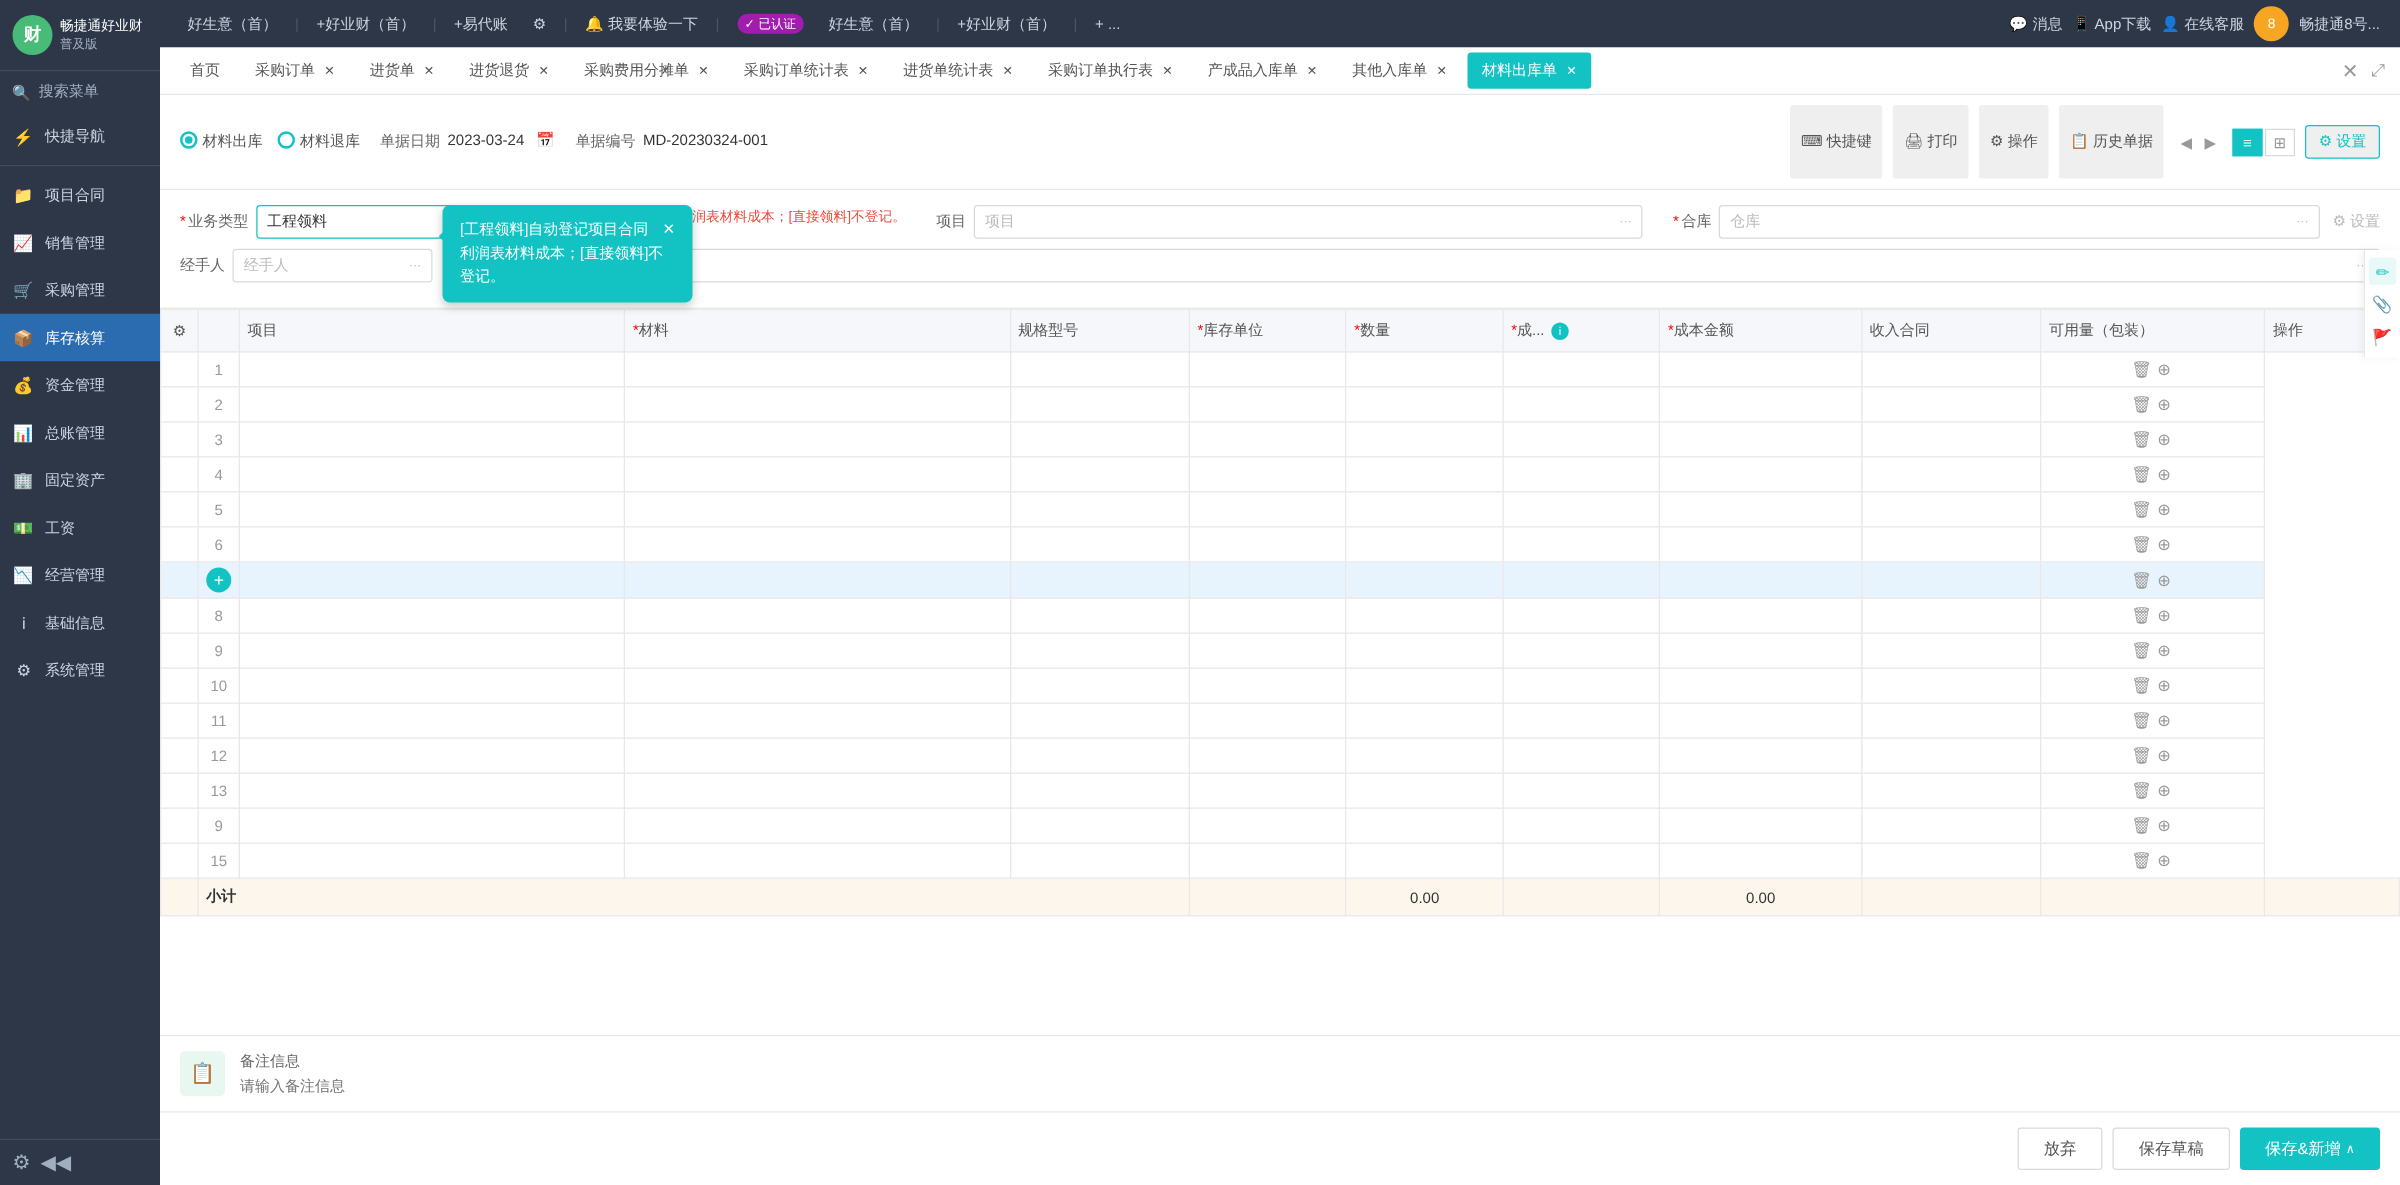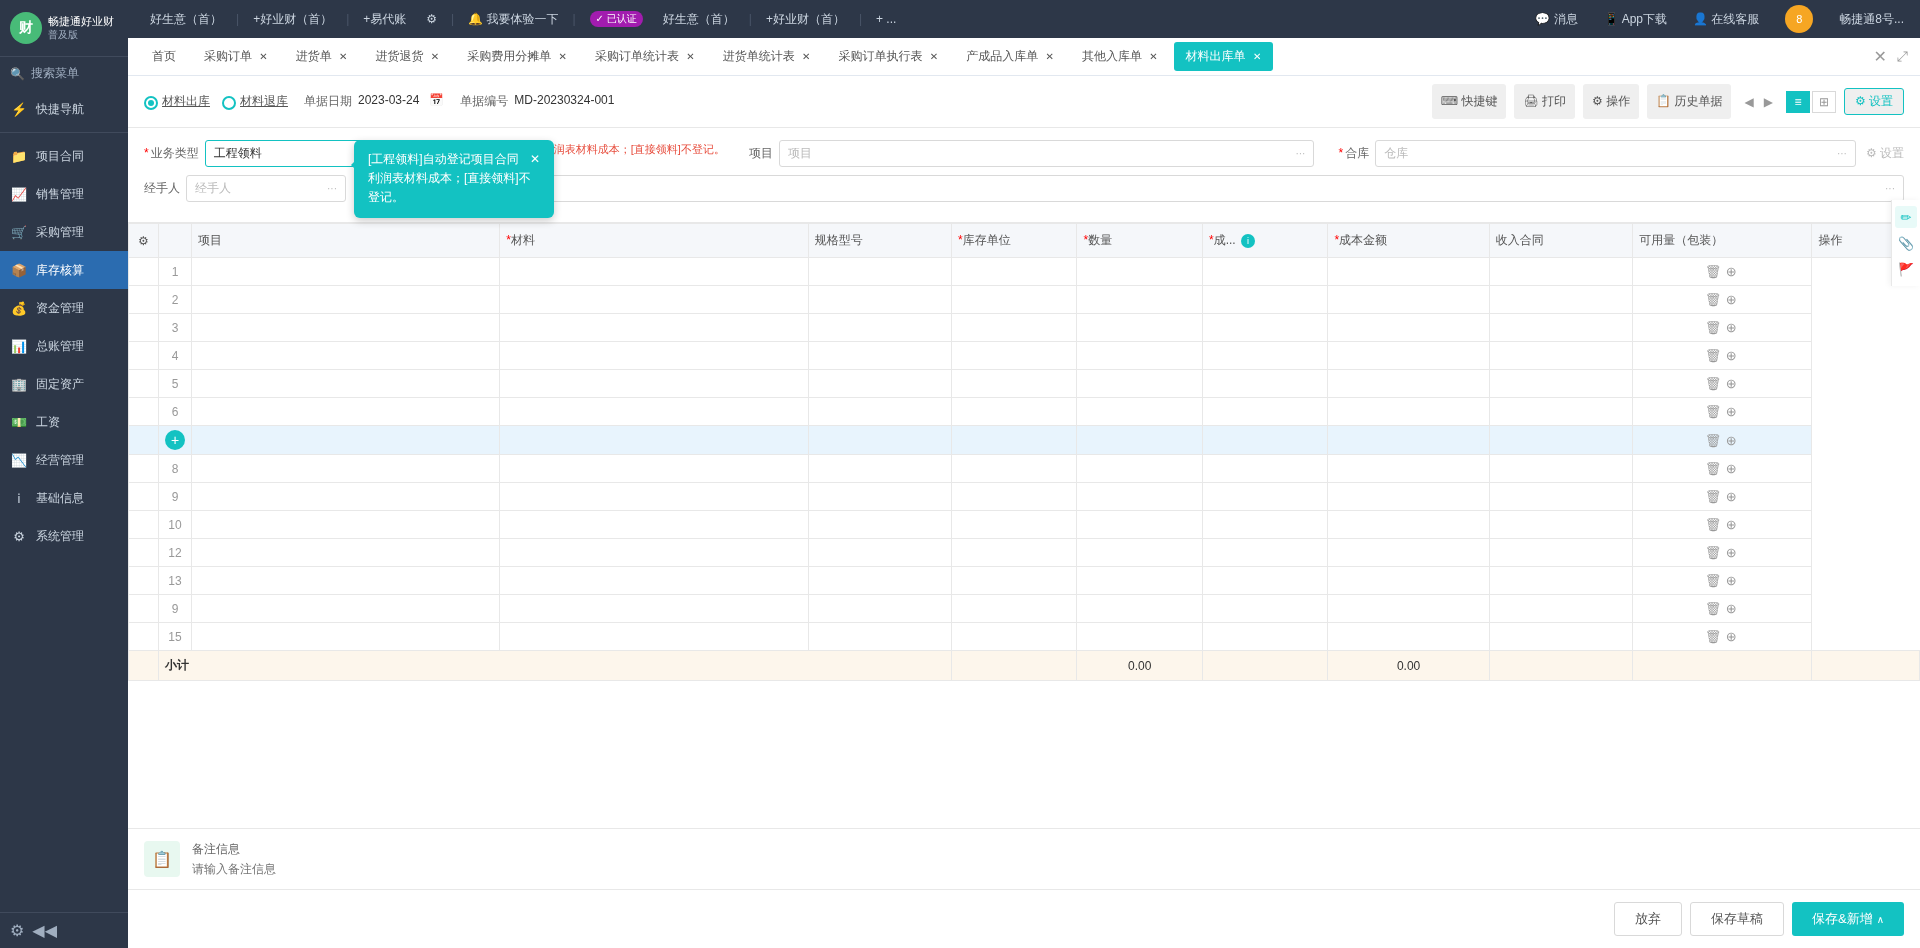--- a/index.html
+++ b/index.html
@@ -28,28 +28,28 @@
     
     .subnav { height: 38px; background: white; border-bottom: 1px solid #e2e8f0; display: flex; align-items: center; padding: 0 12px; gap: 4px; flex-shrink: 0; overflow-x: auto; }
     .subnav-tab { padding: 6px 12px; font-size: 12px; color: #555; cursor: pointer; white-space: nowrap; border-radius: 3px; }
     .subnav-tab.active { background: #13c2c2; color: white; border-radius: 3px; }
     .subnav-close { font-size: 10px; margin-left: 4px; }
 
     
     .doc-toolbar { padding: 8px 16px; background: white; border-bottom: 1px solid #e8e8e8; display: flex; align-items: center; gap: 16px; flex-shrink: 0; }
     .doc-toolbar-left { display: flex; align-items: center; gap: 16px; flex: 1; }
     .doc-radio-group { display: flex; align-items: center; gap: 12px; }
-    .radio-item { display: flex; align-items: flex-end; gap: 4px; cursor: pointer; font-size: 12px; color: #555; text-decoration: underline; }
+    .radio-item { display: flex; align-items: flex-start; gap: 4px; cursor: pointer; font-size: 12px; color: #555; }
     .radio-dot { width: 14px; height: 14px; border-radius: 50%; border: 2px solid #13c2c2; display: flex; align-items: center; justify-content: center; }
     .radio-dot.checked::after { content: ''; width: 6px; height: 6px; background: #13c2c2; border-radius: 50%; display: block; }
     .doc-field { display: flex; gap: 6px; font-size: 12px; }
     .doc-field-label { color: #666; white-space: nowrap; }
     .doc-field-value { color: #333; font-weight: 500; }
     .doc-toolbar-right { display: flex; align-items: center; gap: 8px; }
-    .doc-btn { padding: 8px 8px; font-size: 12px; color: #555; cursor: pointer; display: flex; align-items: center; gap: 3px; border-radius: 3px; border: 1px solid transparent; }
+    .doc-btn { padding: 20px 8px; font-size: 12px; color: #555; cursor: pointer; display: flex; align-items: center; gap: 3px; border-radius: 3px; border: 1px solid transparent; }
     .nav-arrows { display: flex; align-items: center; }
     .nav-arrow { padding: 3px 5px; cursor: pointer; color: #999; font-size: 12px; }
     .view-toggle { display: flex; align-items: center; gap: 2px; }
     .view-btn { width: 24px; height: 22px; display: flex; align-items: center; justify-content: center; cursor: pointer; color: #999; border: 1px solid #d9d9d9; background: white; }
     .view-btn.active { background: #13c2c2; color: white; border-color: #13c2c2; }
     .settings-btn { padding: 4px 10px; font-size: 12px; color: #13c2c2; cursor: pointer; border: 1px solid #13c2c2; border-radius: 3px; display: flex; align-items: center; gap: 3px; }
 
     
     .form-area { padding: 12px 16px; background: white; border-bottom: 1px solid #e8e8e8; flex-shrink: 0; }
     .form-row { display: flex; align-items: flex-start; gap: 24px; margin-bottom: 8px; }
@@ -93,21 +93,21 @@
     .btn-discard { padding: 7px 20px; border: 1px solid #d9d9d9; background: white; color: #555; border-radius: 3px; cursor: pointer; font-size: 13px; }
     .btn-draft { padding: 7px 20px; border: 1px solid #d9d9d9; background: white; color: #555; border-radius: 3px; cursor: pointer; font-size: 13px; }
     .btn-save { padding: 7px 20px; background: #13c2c2; color: white; border: none; border-radius: 3px; cursor: pointer; font-size: 13px; display: flex; align-items: center; gap: 4px; }
     .btn-save-arrow { font-size: 10px; }
 
     
     .global-header { height: 38px; background: #2d3748; color: white; display: flex; align-items: center; padding: 0 16px; gap: 12px; flex-shrink: 0; }
     .header-nav { display: flex; align-items: center; gap: 8px; flex: 1; }
     .header-nav-item { font-size: 12px; color: #cbd5e0; cursor: pointer; padding: 4px 6px; border-radius: 3px; display: flex; align-items: center; gap: 3px; }
     .header-separator { color: #4a5568; }
-    .header-right { display: flex; align-items: center; gap: 26px; }
+    .header-right { display: flex; align-items: center; gap: 8px; }
     .header-right-item { font-size: 12px; color: #cbd5e0; cursor: pointer; display: flex; align-items: center; gap: 4px; }
     .verified-badge { background: #a21caf; color: white; padding: 1px 6px; border-radius: 10px; font-size: 10px; }
 
     .sidebar-divider { height: 1px; background: #404a5c; margin: 4px 0; }
 
     .form-input-wide { min-width: 200px; }
   </style>
 </head>
 <body>
 
@@ -471,20 +471,33 @@
               <td></td>
               <td></td>
               <td></td>
               <td></td>
               <td></td>
               <td></td>
               <td style="text-align: center;"><button class="op-btn">🗑</button><button class="op-btn">⊕</button></td>
             </tr>
             <tr>
               <td style="text-align: center; color: rgb(187, 187, 187);"></td>
+              <td style="text-align: center; color: rgb(153, 153, 153);">11</td>
+              <td></td>
+              <td></td>
+              <td></td>
+              <td></td>
+              <td></td>
+              <td></td>
+              <td></td>
+              <td></td>
+              <td style="text-align: center;"><button class="op-btn">🗑</button><button class="op-btn">⊕</button></td>
+            </tr>
+            <tr>
+              <td style="text-align: center; color: rgb(187, 187, 187);"></td>
               <td style="text-align: center; color: rgb(153, 153, 153);">12</td>
               <td></td>
               <td></td>
               <td></td>
               <td></td>
               <td></td>
               <td></td>
               <td></td>
               <td></td>
               <td style="text-align: center;"><button class="op-btn">🗑</button><button class="op-btn">⊕</button></td>

